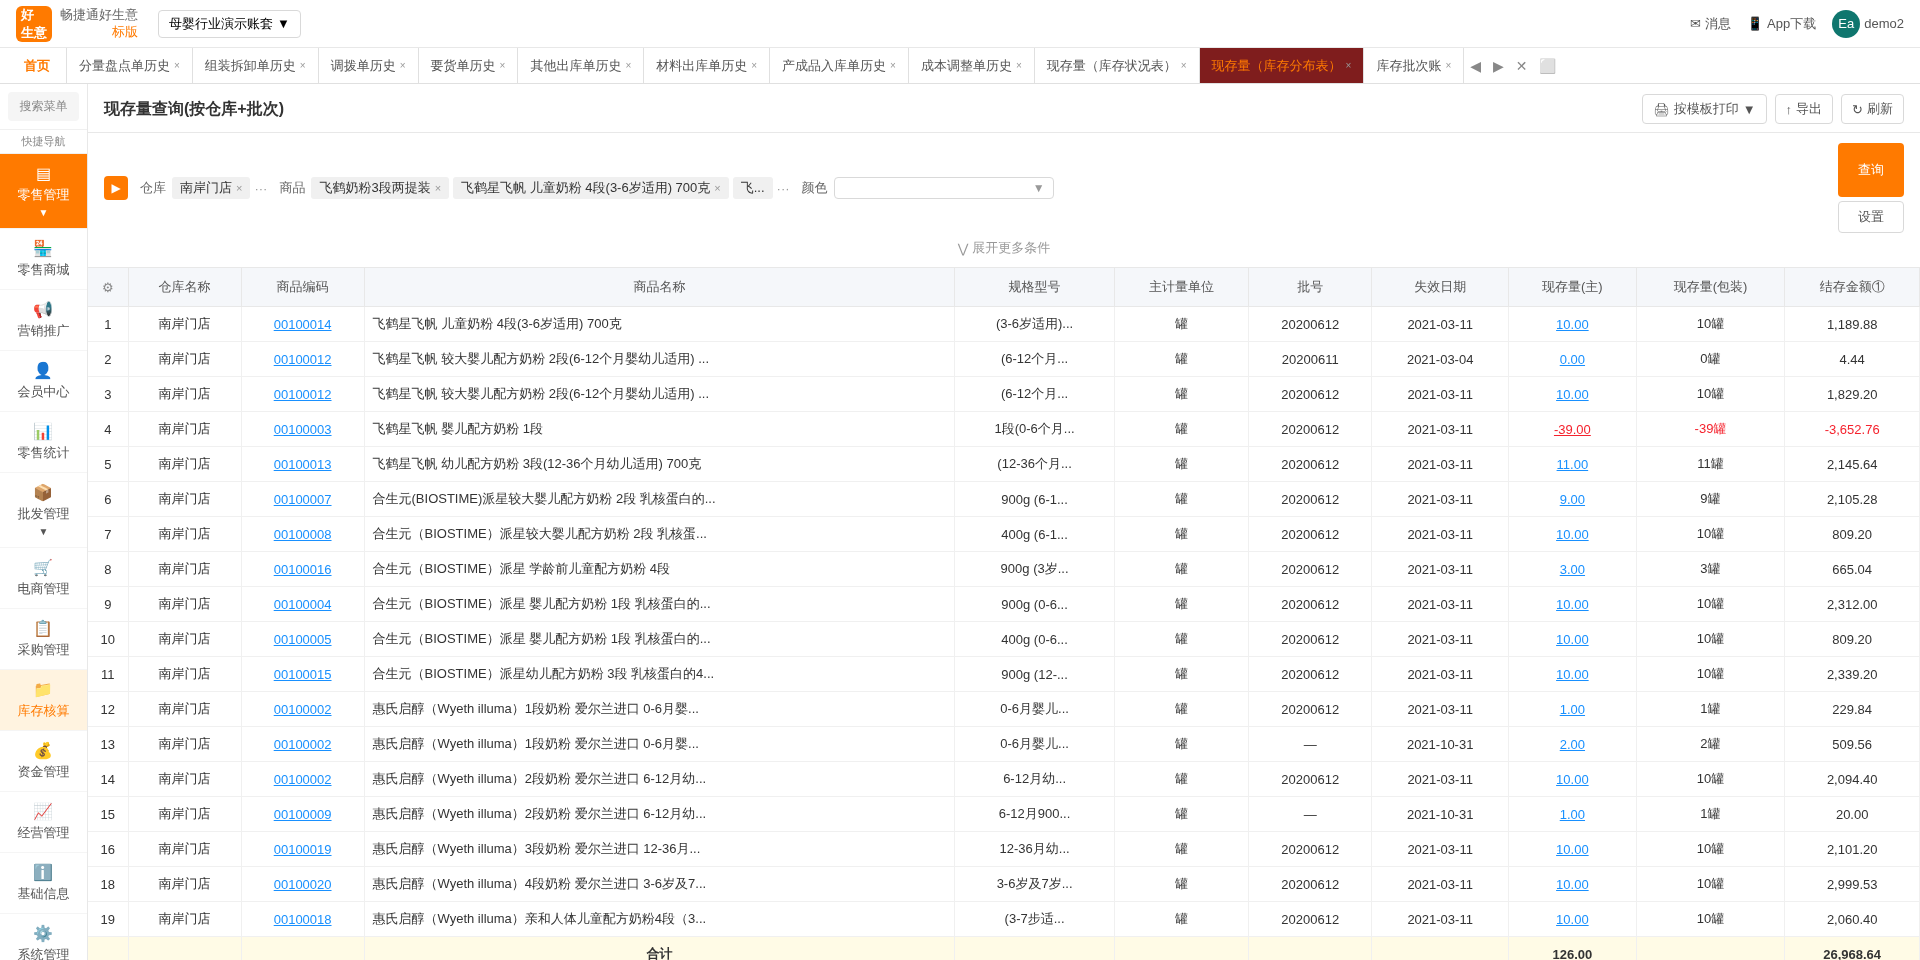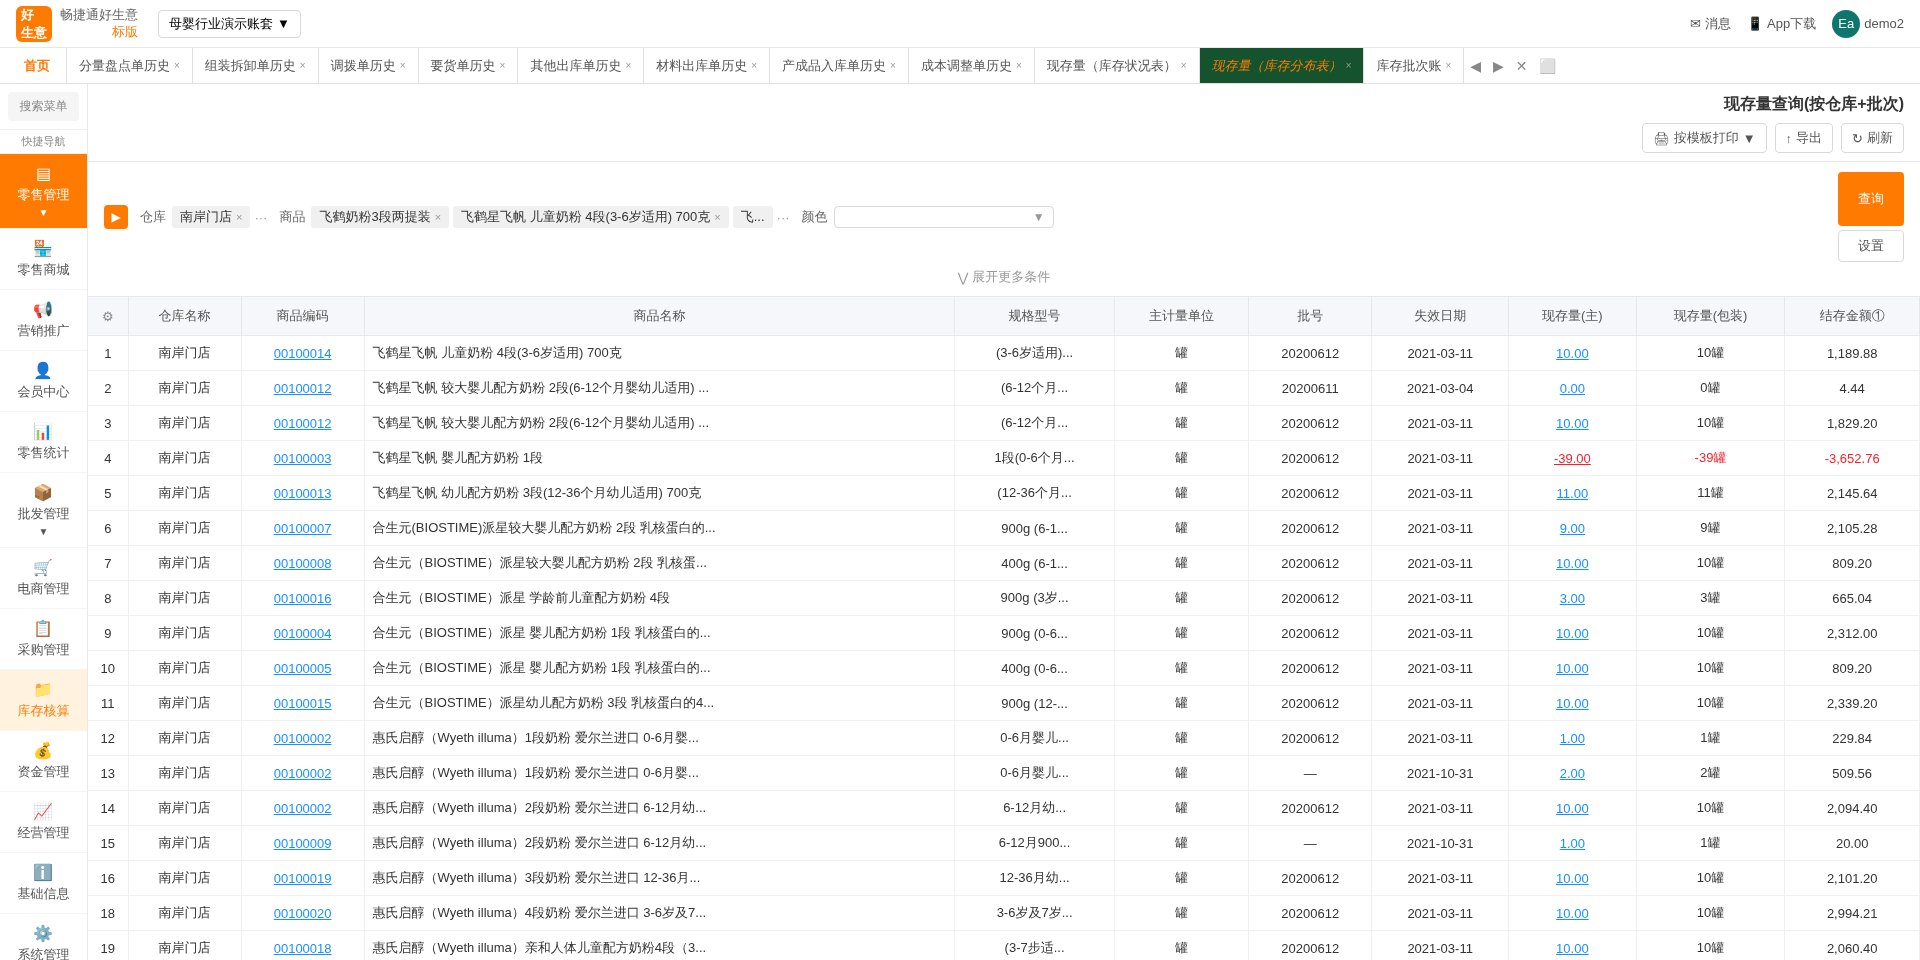--- a/index.html
+++ b/index.html
@@ -19,21 +19,21 @@
     .avatar { width: 28px; height: 28px; border-radius: 50%; background: #0f766e; display: flex; align-items: center; justify-content: center; color: #fff; font-size: 12px; }
 
     
     .tab-bar {
       display: flex; align-items: center; background: #fff;
       border-bottom: 1px solid #e0e0e0; height: 36px; flex-shrink: 0;
       padding-left: 8px; overflow: hidden;
     }
     .tab-home { padding: 0 16px; height: 100%; display: flex; align-items: center; color: #ff7a00; font-weight: bold; border-right: 1px solid #e0e0e0; cursor: pointer; }
     .tab-item { display: flex; align-items: center; gap: 4px; padding: 0 12px; height: 100%; border-right: 1px solid #e0e0e0; color: #555; cursor: pointer; white-space: nowrap; font-size: 12px; }
-    .tab-item.active { color: #ff7a00; background: #14532d; font-style: italic; }
+    .tab-item.active { color: #ff7a00; background: #7f1d1d; }
     .tab-close { color: #999; font-size: 10px; cursor: pointer; }
     .tab-arrow { padding: 0 6px; color: #888; cursor: pointer; font-size: 14px; }
     .tab-x { padding: 0 6px; color: #888; cursor: pointer; font-size: 14px; }
 
     
     .main-layout { display: flex; flex: 1; overflow: hidden; }
 
     
     .sidebar { width: 88px; background: #fff; border-right: 1px solid #e8e8e8; display: flex; flex-direction: column; flex-shrink: 0; overflow-y: auto; }
     .sidebar-search { padding: 8px; border-bottom: 1px solid #f0f0f0; }
@@ -242,21 +242,21 @@
     <div class="sidebar-item">
       <span class="s-icon">⚙️</span>
       <span>系统管理</span>
     </div>
 
   </div>
 
   <div class="content-area">
 
     <div class="page-header">
-      <div style="display:flex;justify-content:space-between;align-items:flex-end;flex-direction:column;">
+      <div style="display:flex;justify-content:space-between;align-items:center;">
         <h2 class="page-title">现存量查询(按仓库+批次)</h2>
         <div class="page-actions">
           <button class="btn-print">
             <span>🖨</span>
             <span>按模板打印</span>
             <span>▼</span>
           </button>
           <button class="btn-export">
             <span>↑</span>
             <span>导出</span>
@@ -554,21 +554,21 @@
     <td>18</td>
     <td>南岸门店</td>
     <td><span class="link-blue">00100020</span></td>
     <td class="text-left">惠氏启醇（Wyeth illuma）4段奶粉 爱尔兰进口 3-6岁及7...</td>
     <td>3-6岁及7岁...</td>
     <td>罐</td>
     <td>20200612</td>
     <td>2021-03-11</td>
     <td><span class="link-blue">10.00</span></td>
     <td><span class="">10罐</span></td>
-    <td><span class="">2,994.21</span></td>
+    <td><span class="">2,999.53</span></td>
   </tr>
             <tr>
     <td>19</td>
     <td>南岸门店</td>
     <td><span class="link-blue">00100018</span></td>
     <td class="text-left">惠氏启醇（Wyeth illuma）亲和人体儿童配方奶粉4段（3...</td>
     <td>(3-7步适...</td>
     <td>罐</td>
     <td>20200612</td>
     <td>2021-03-11</td>

